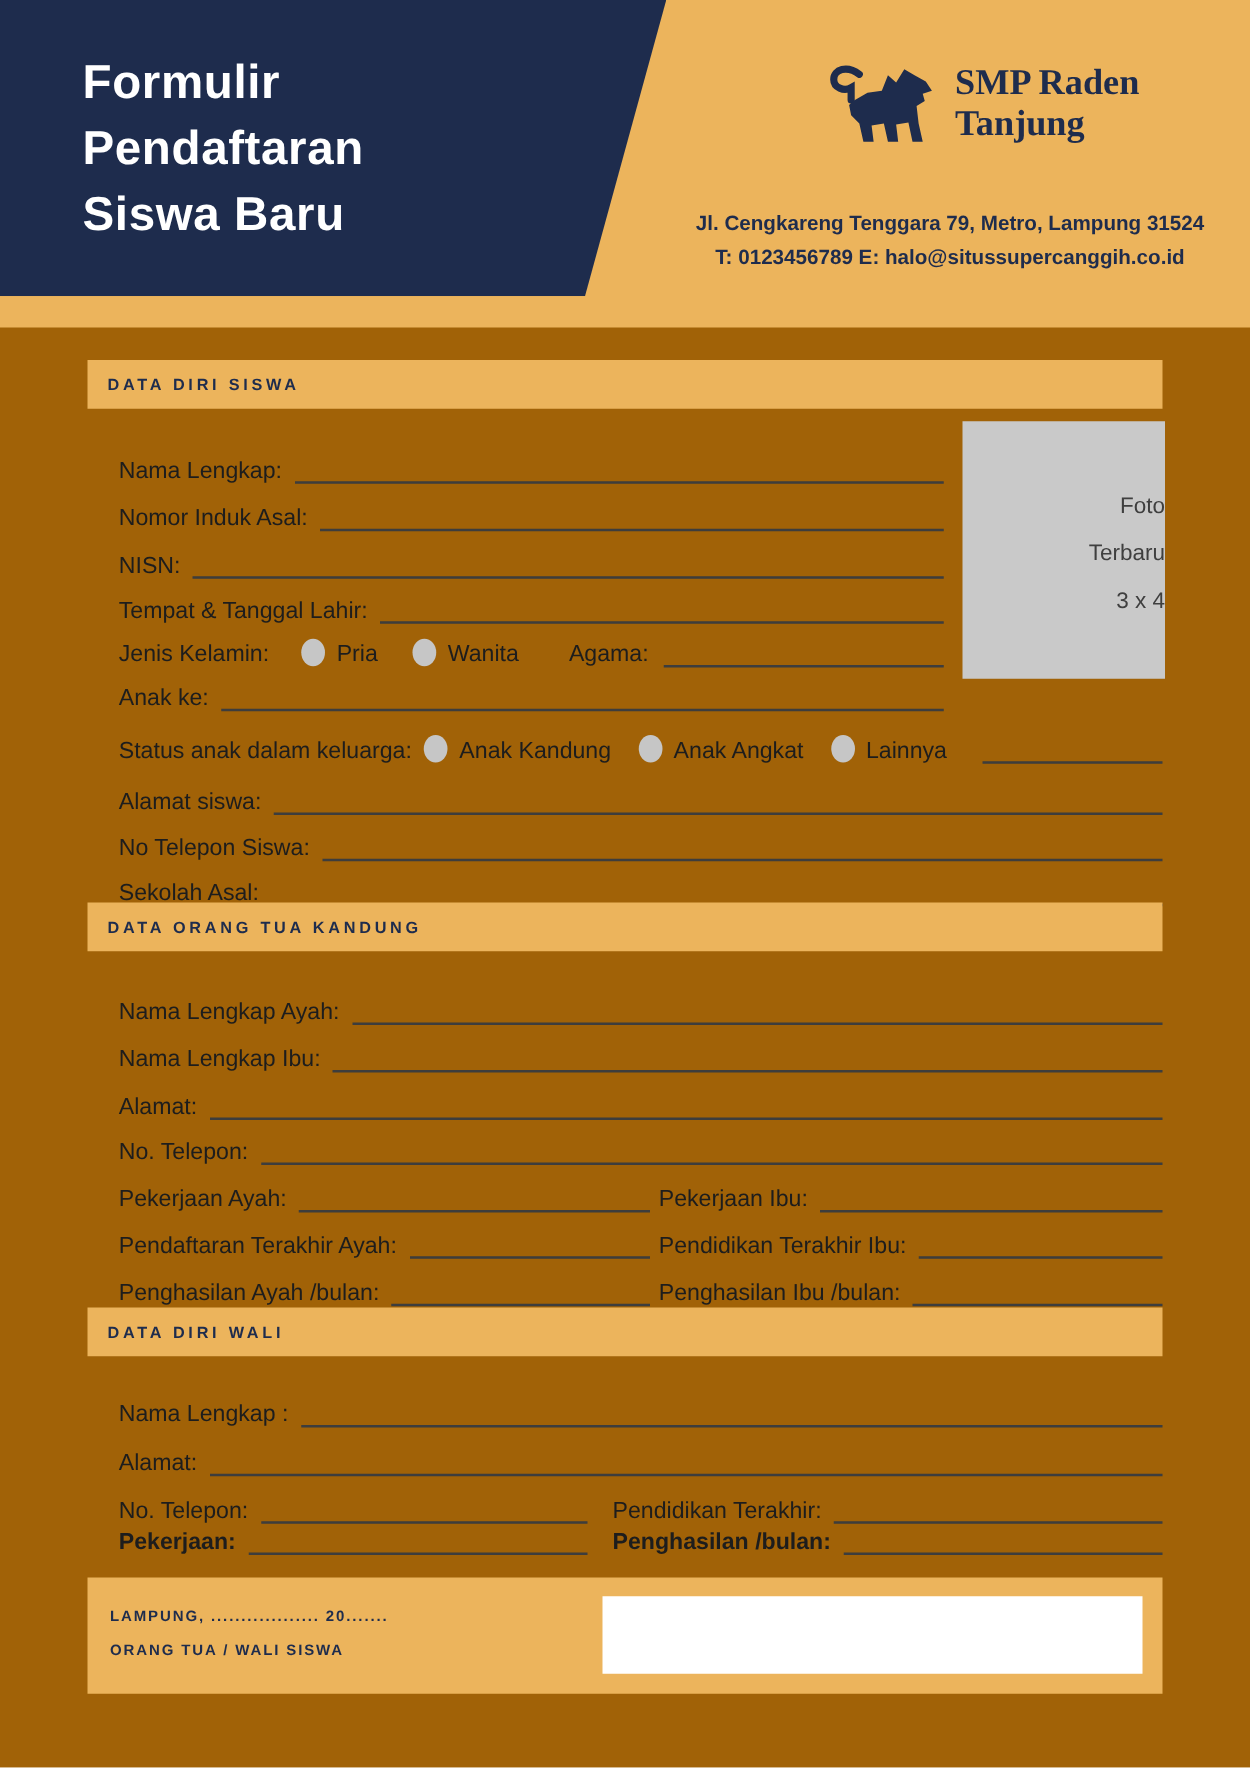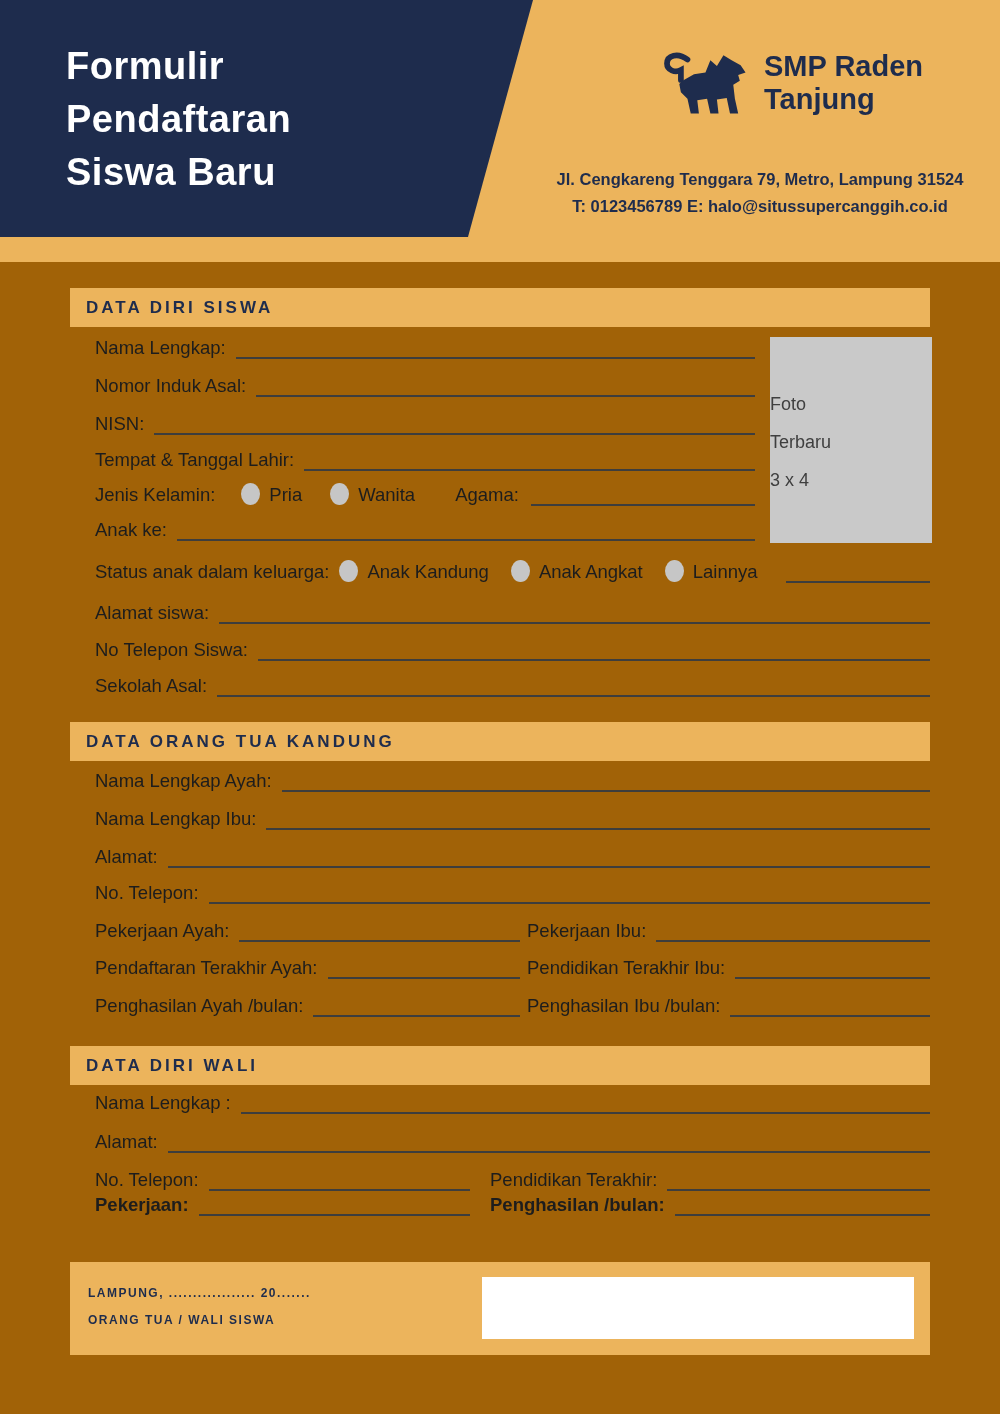--- a/index.html
+++ b/index.html
@@ -9,35 +9,35 @@
   }
   
   .header { position:absolute; top:0; left:0; width:1000px; height:262px; background:#ecb45c; }
   .navy-shape {
     position:absolute; top:0; left:0; width:533px; height:237px; background:#1e2c4d;
     clip-path:polygon(0 0, 100% 0, 87.8% 100%, 0 100%);
   }
   .title { position:absolute; left:66px; top:40px; color:#ffffff; font-size:38px;
     line-height:53px; font-weight:600; letter-spacing:.5px; }
   .title span { display:block; }
-  .brand { position:absolute; left:658px; top:48px; display:flex; align-items:flex-start; }
+  .brand { position:absolute; left:658px; top:48px; display:flex; align-items:flex-start;font-family:Liberation Serif, serif; }
   .brand svg { width:90px; height:72px; display:block; }
   .school-name { margin-left:16px; margin-top:2px; color:#1e2c4d; font-size:29px;
     line-height:33px; font-weight:700; }
   .school-name span { display:block; }
   .contact { position:absolute; left:540px; top:166px; width:440px; text-align:center;
     color:#1e2c4d; font-weight:700; font-size:16.5px; line-height:27px; }
   
   .bar { position:absolute; left:70px; width:860px; height:39px; background:#ecb45c;
-    color:#1e2c4d; font-weight:700; font-size:17px; letter-spacing:3px;
+    color:#1e2c4d; font-weight:700; font-size:13px; letter-spacing:3px;
     display:flex; align-items:center; padding-left:16px; box-sizing:border-box; }
   .bar1 { top:288px; } .bar2 { top:722px; } .bar3 { top:1046px; }
   
   .row { position:absolute; left:95px; width:835px; height:28px; display:flex;
-    align-items:flex-end; font-size:18.5px; color:#1d1d1d; }
+    align-items:flex-end; font-size:18.5px; color:#1d1d1d;margin-top:28px; }
   .row.narrow { width:660px; } 
   .label { white-space:nowrap; padding-right:10px; }
   .line { flex:1; height:24px; border-bottom:2px solid #3d3d3d; }
   .radio { width:19px; height:22px; border-radius:50%; background:#c6c6c6;
     flex:0 0 auto; margin:0 9px 1px 0; }
   .ml16 { margin-left:16px; } .ml22 { margin-left:22px; } .ml28 { margin-left:28px; } .ml40 { margin-left:40px; }
   .opt { white-space:nowrap; }
   .line-start { margin-left:12px; }
   
   .col-l { display:flex; align-items:flex-end; }
@@ -46,21 +46,21 @@
   .wali .col-l { flex:0 0 375px; margin-right:20px; }
   
   .r-s1 { top:331px; } .r-s2 { top:369px; } .r-s3 { top:407px; } .r-s4 { top:443px; }
   .r-s5 { top:478px; } .r-s6 { top:513px; } .r-s7 { top:555px; } .r-s8 { top:596px; }
   .r-s9 { top:633px; } .r-s10 { top:669px; }
   .r-o1 { top:764px; } .r-o2 { top:802px; } .r-o3 { top:840px; } .r-o4 { top:876px; }
   .r-o5 { top:914px; } .r-o6 { top:951px; } .r-o7 { top:989px; }
   .r-w1 { top:1086px; } .r-w2 { top:1125px; } .r-w3 { top:1163px; } .r-w4 { top:1188px;font-weight:bold; }
   
   .photo { position:absolute; left:770px; top:337px; width:162px; height:206px;
-    background:#c9c9c9; text-align:left; color:#3f3f3f; font-size:18px; }
+    background:#c9c9c9; text-align:right; color:#3f3f3f; font-size:18px; }
   .photo div { line-height:38px; }
   .photo div:first-child { margin-top:48px; }
   
   .footer { position:absolute; left:70px; top:1262px; width:860px; height:93px; background:#ecb45c; }
   .footer-text { position:absolute; left:18px; top:18px; color:#1e2c4d; font-weight:700;
     font-size:12px; letter-spacing:1.5px; line-height:27px; }
   .footer-text span { display:block; }
   .sign-box { position:absolute; left:412px; top:15px; width:432px; height:62px; background:#ffffff; }
 </style>
 </head>

